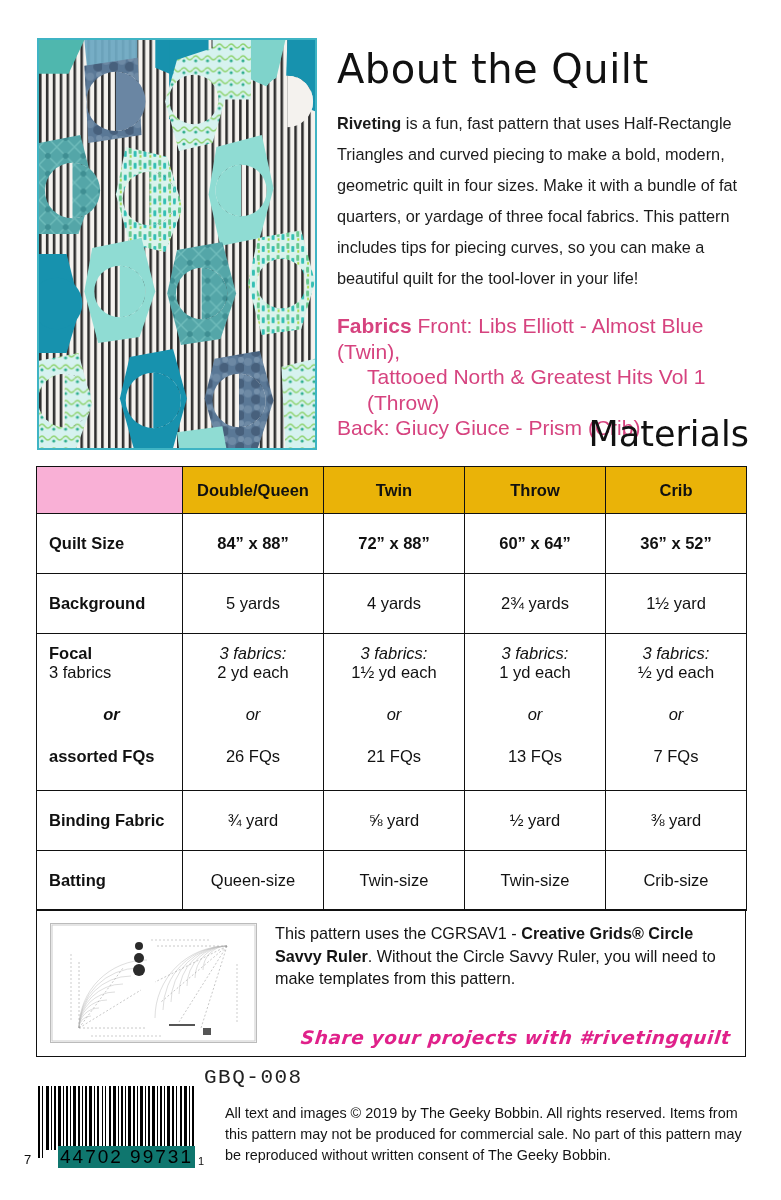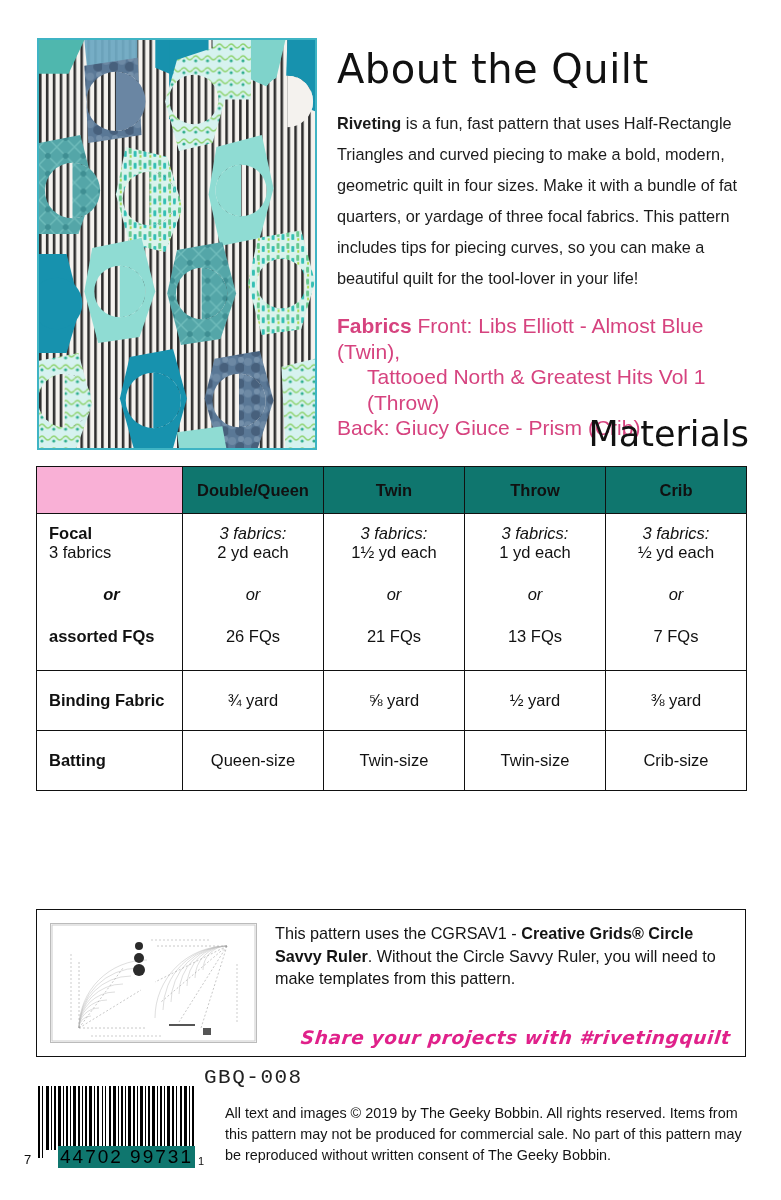--- a/index.html
+++ b/index.html
@@ -90,21 +90,21 @@
   }
   .mat-table td, .mat-table th {
     border: 1.6px solid #111;
     padding: 6px 8px;
     text-align: center;
     vertical-align: middle;
     color: #111;
     font-weight: normal;
   }
   .mat-table .hdr-cell {
-    background: #0f766e;
+    background: #eab308;
     height: 34px;
     font-weight: bold;
     font-size: 16.5px;
   }
   .mat-table .hdr-blank { background: #f9b0d6; }
   .mat-table .rowlabel {
     text-align: left;
     font-weight: bold;
     padding-left: 12px;
     font-size: 16.5px;
@@ -335,20 +335,34 @@
   <thead>
     <tr>
       <th class="hdr-blank"></th>
       <th class="hdr-cell">Double/Queen</th>
       <th class="hdr-cell">Twin</th>
       <th class="hdr-cell">Throw</th>
       <th class="hdr-cell">Crib</th>
     </tr>
   </thead>
   <tbody>
+    <tr class="tall-row">
+      <td class="rowlabel">Quilt Size</td>
+      <td style="font-weight:bold">84” x 88”</td>
+      <td style="font-weight:bold">72” x 88”</td>
+      <td style="font-weight:bold">60” x 64”</td>
+      <td style="font-weight:bold">36” x 52”</td>
+    </tr>
+    <tr class="tall-row">
+      <td class="rowlabel">Background</td>
+      <td>5 yards</td>
+      <td>4 yards</td>
+      <td>2¾ yards</td>
+      <td>1½ yard</td>
+    </tr>
     <tr class="focal-row">
       <td class="rowlabel">
         <div class="stack">
           <div>
             <span style="font-weight:bold">Focal</span>
             <span class="sub">3 fabrics</span>
           </div>
           <div style="text-align:center;font-style:italic">or</div>
           <div>assorted FQs</div>
         </div>

